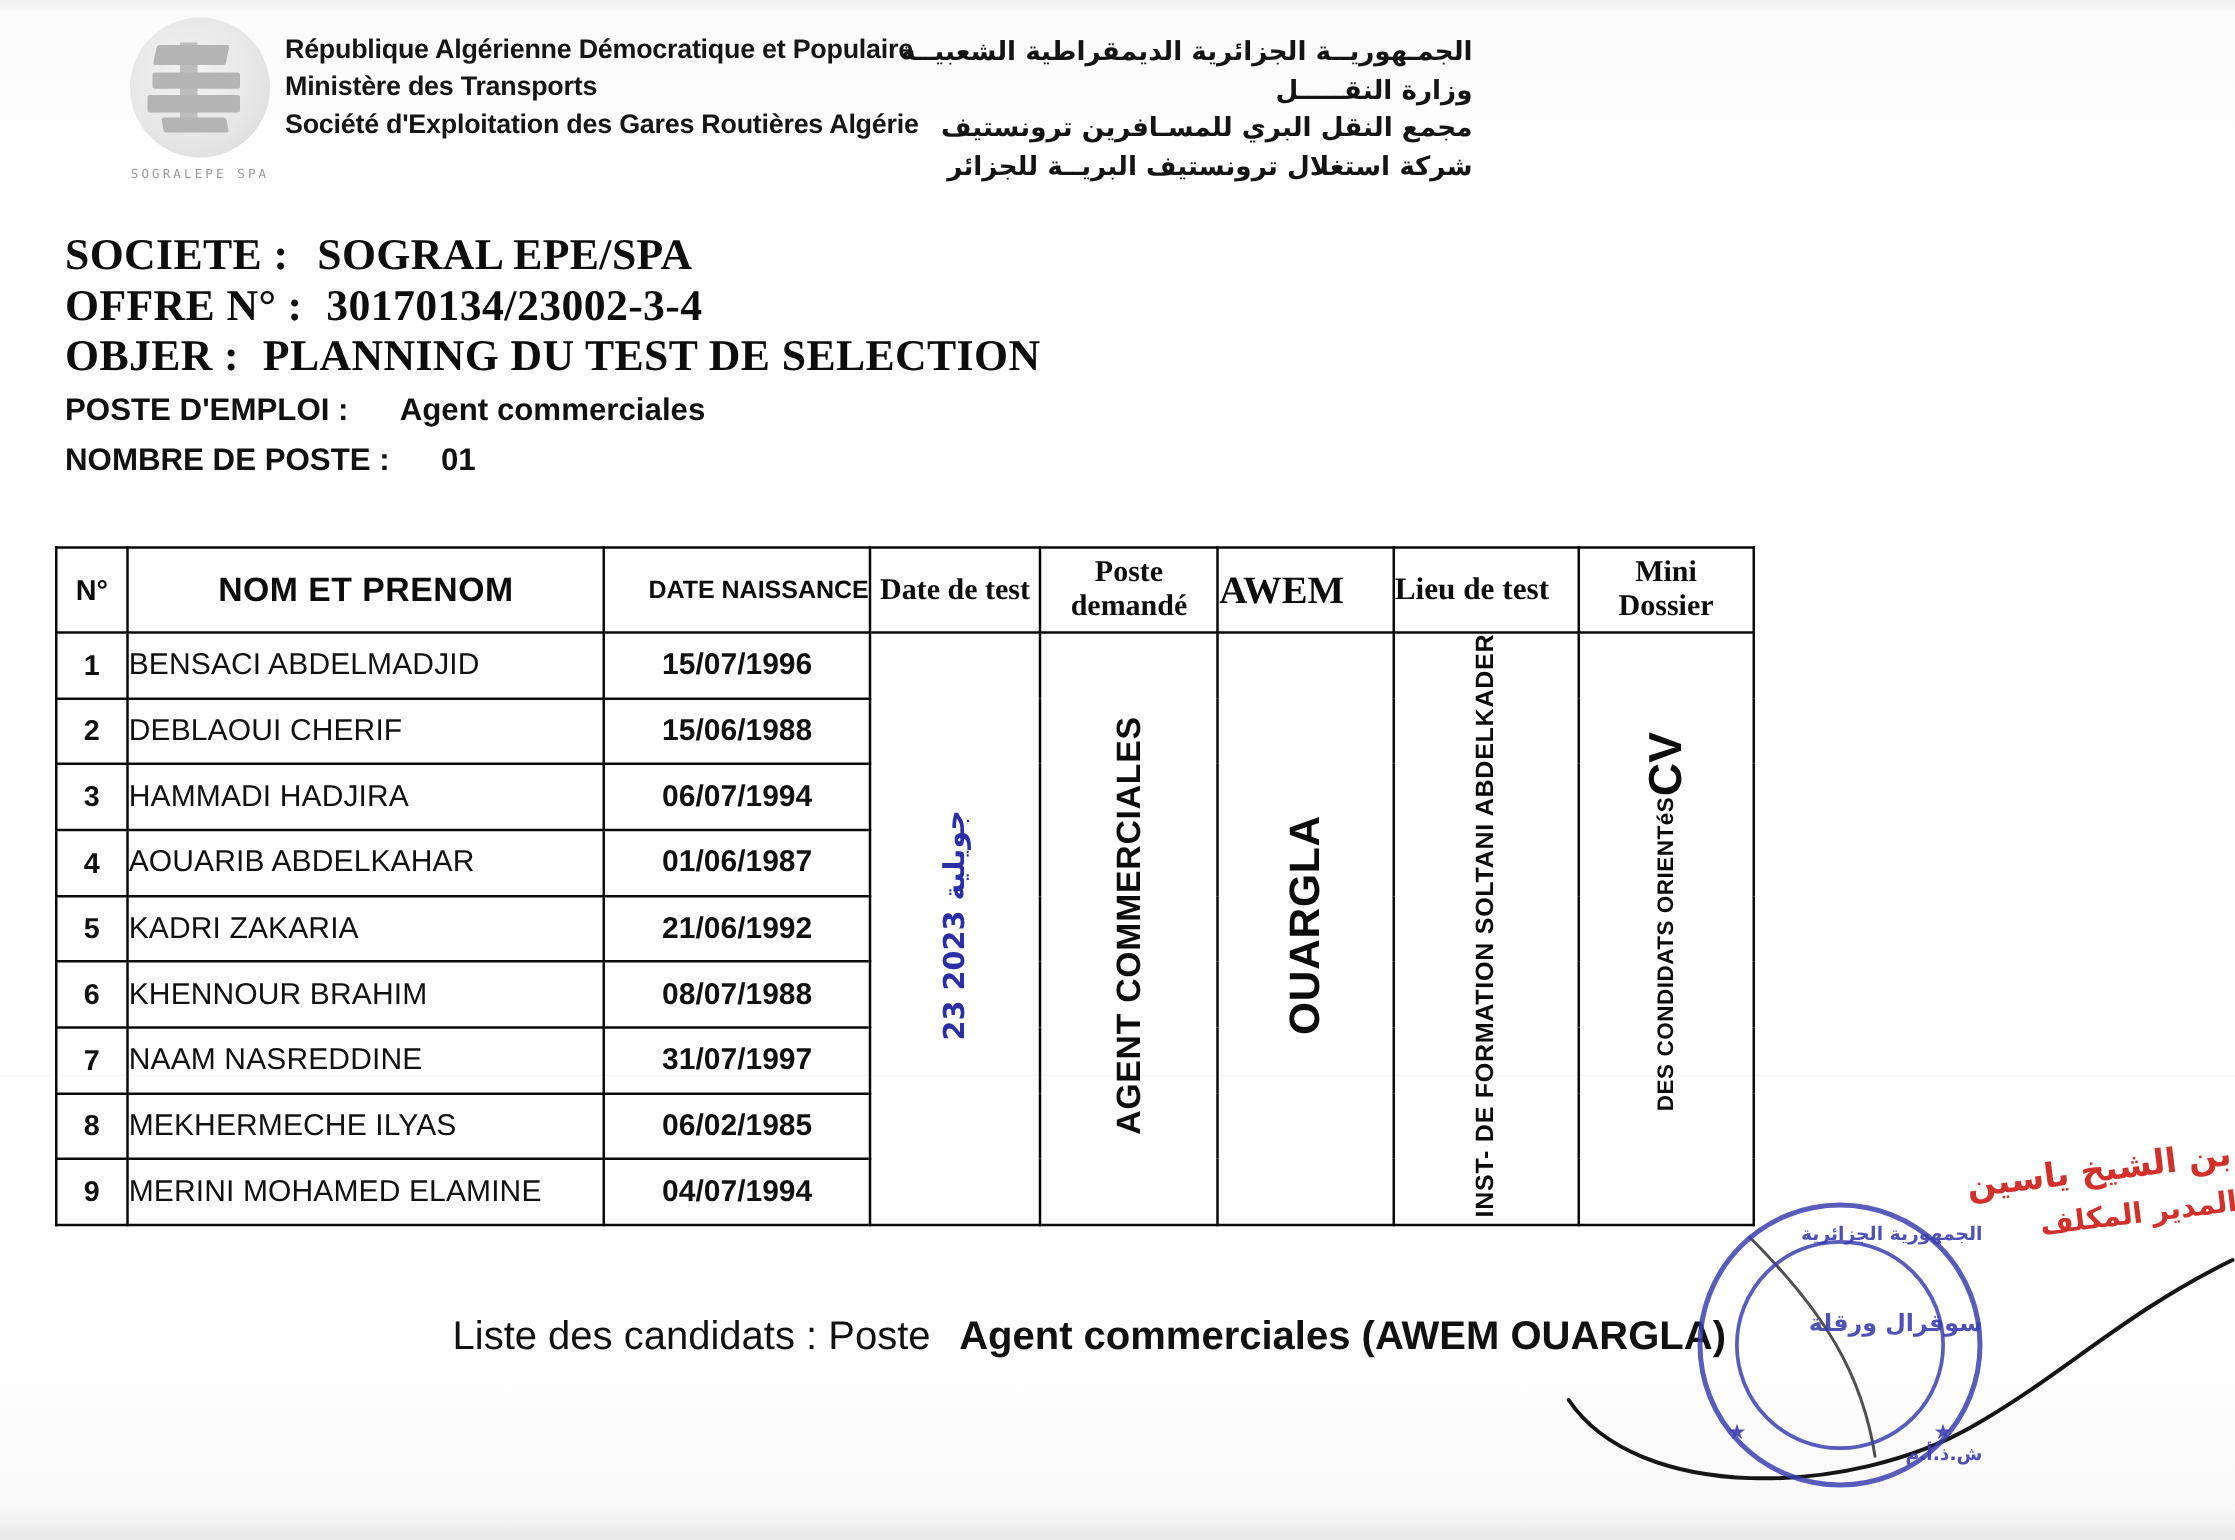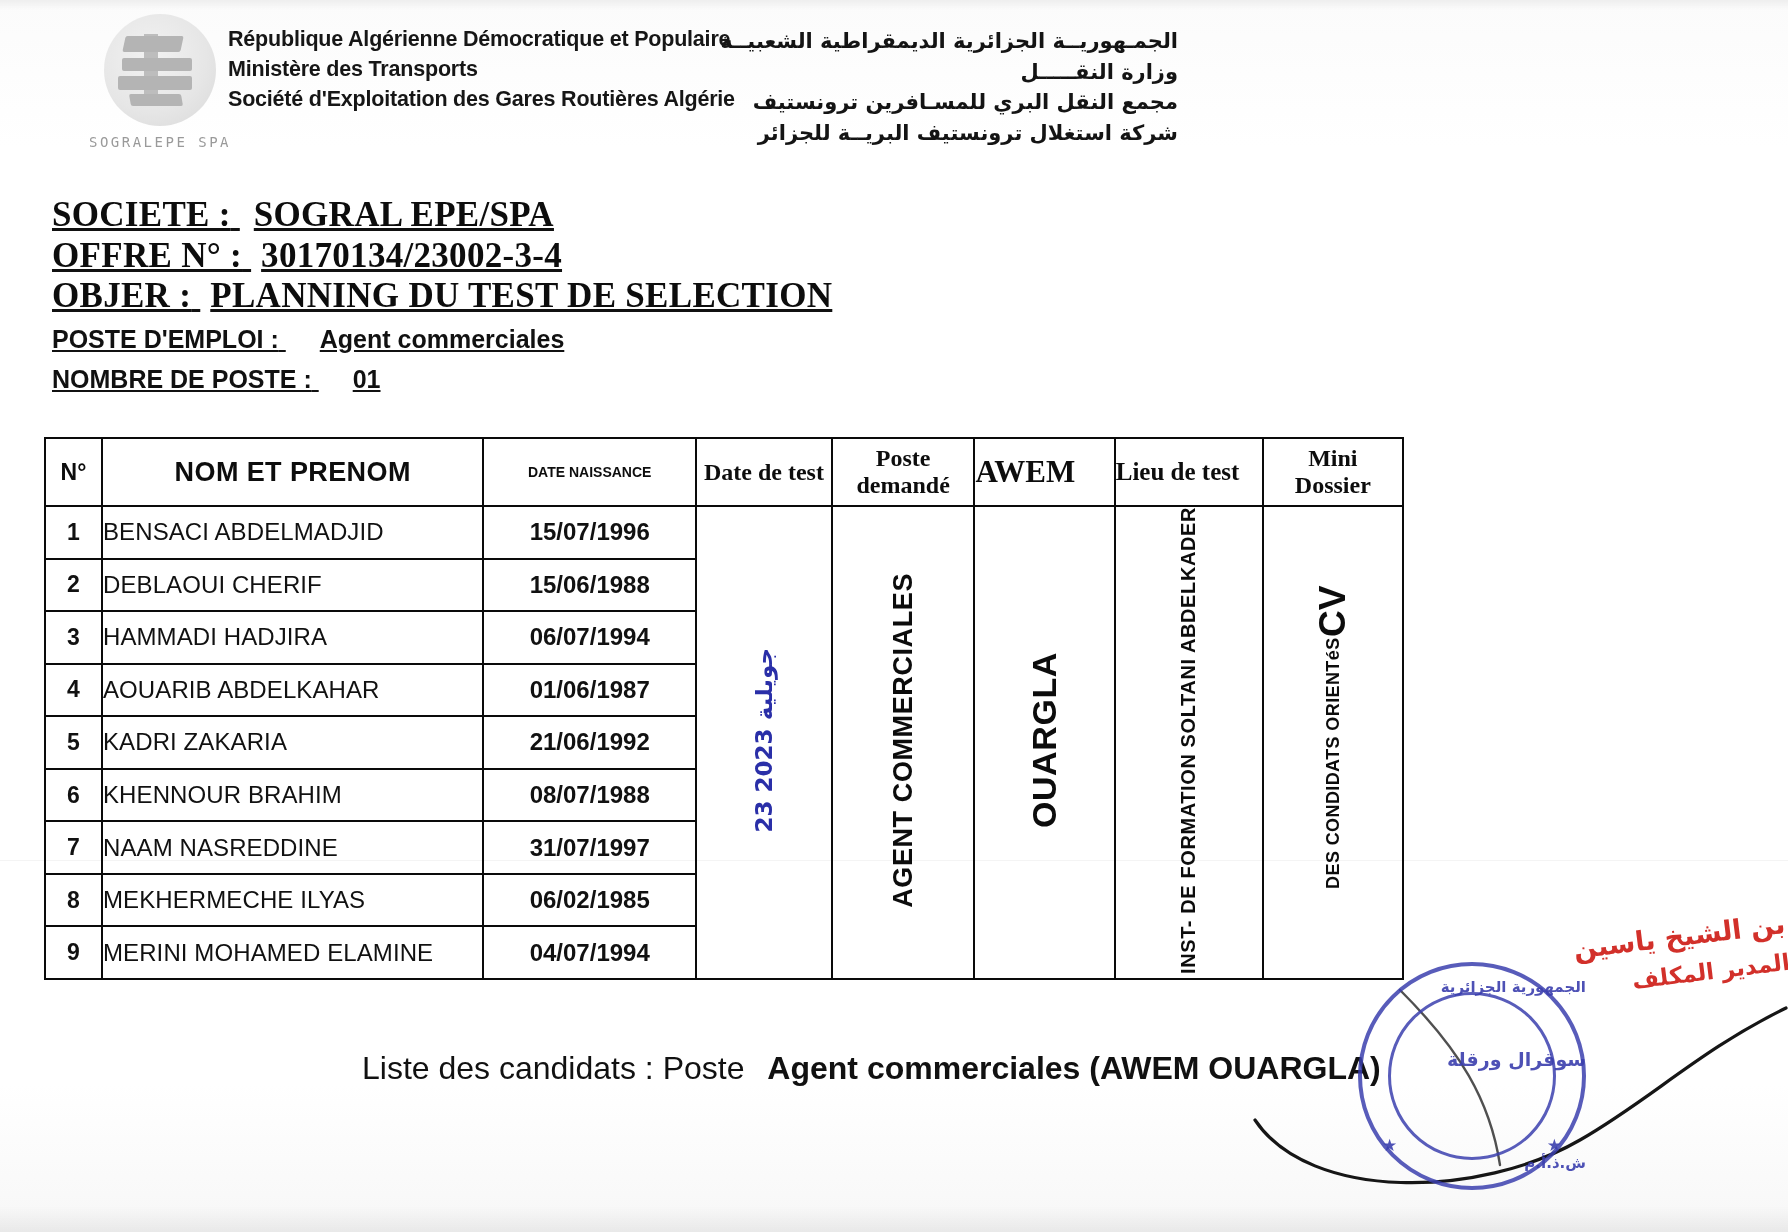--- a/index.html
+++ b/index.html
@@ -59,21 +59,21 @@
     background: #b4b4b4;
     border-radius: 2px;
   }
   #logo-disc .g1 { left: 20px; top: 22px; width: 58px; height: 16px; transform: skewX(-12deg); }
   #logo-disc .g2 { left: 18px; top: 44px; width: 70px; height: 13px; }
   #logo-disc .g3 { left: 14px; top: 62px; width: 74px; height: 14px; }
   #logo-disc .g4 { left: 26px; top: 80px; width: 52px; height: 12px; transform: skewX(10deg); }
   #logo-disc .vbar { position: absolute; left: 40px; top: 20px; width: 14px; height: 62px; background: #bdbdbd; }
   #logo-caption {
     margin-top: 8px;
-    font-size: 14px;
+    font-size: 10px;
     letter-spacing: 2.5px;
     color: #9a9a9a;
     font-family: "DejaVu Sans Mono", monospace;
   }
 
   #header-fr {
     position: absolute;
     left: 228px;
     top: 24px;
     line-height: 1.40;
@@ -100,23 +100,22 @@
     font-weight: 700;
     color: #141414;
     font-family: "DejaVu Sans", sans-serif;
     white-space: nowrap;
   }
 
   
   #title-block {
     position: absolute;
     left: 52px;
-    top: 195px;
+    top: 184px;
     width: 1000px;
-    text-decoration: underline;
   }
   .t-serif {
     font-family: "Liberation Serif", serif;
     font-weight: 700;
     font-size: 35px;
     letter-spacing: 0.3px;
     color: #0d0d0d;
     line-height: 1.16;
     white-space: nowrap;
   }
@@ -167,25 +166,25 @@
     color: #0d0d0d;
   }
   th.hd-serif {
     font-family: "Liberation Serif", serif;
     font-weight: 700;
     font-size: 24px;
   }
   th.hd-name { font-size: 27px; letter-spacing: 0.4px; }
   th.hd-no   { font-size: 23px; }
   th.hd-dob  {
-    font-size: 14px;
+    font-size: 20px;
     vertical-align: bottom;
     padding-bottom: 6px;
     padding-left: 4px;
-    text-align: center;
+    text-align: right;
   }
   th.hd-dtest {
     vertical-align: bottom;
     padding-bottom: 6px;
     font-family: "Liberation Serif", serif;
     font-size: 24px;
   }
   th.hd-awem {
     vertical-align: bottom;
     padding-bottom: 6px;

